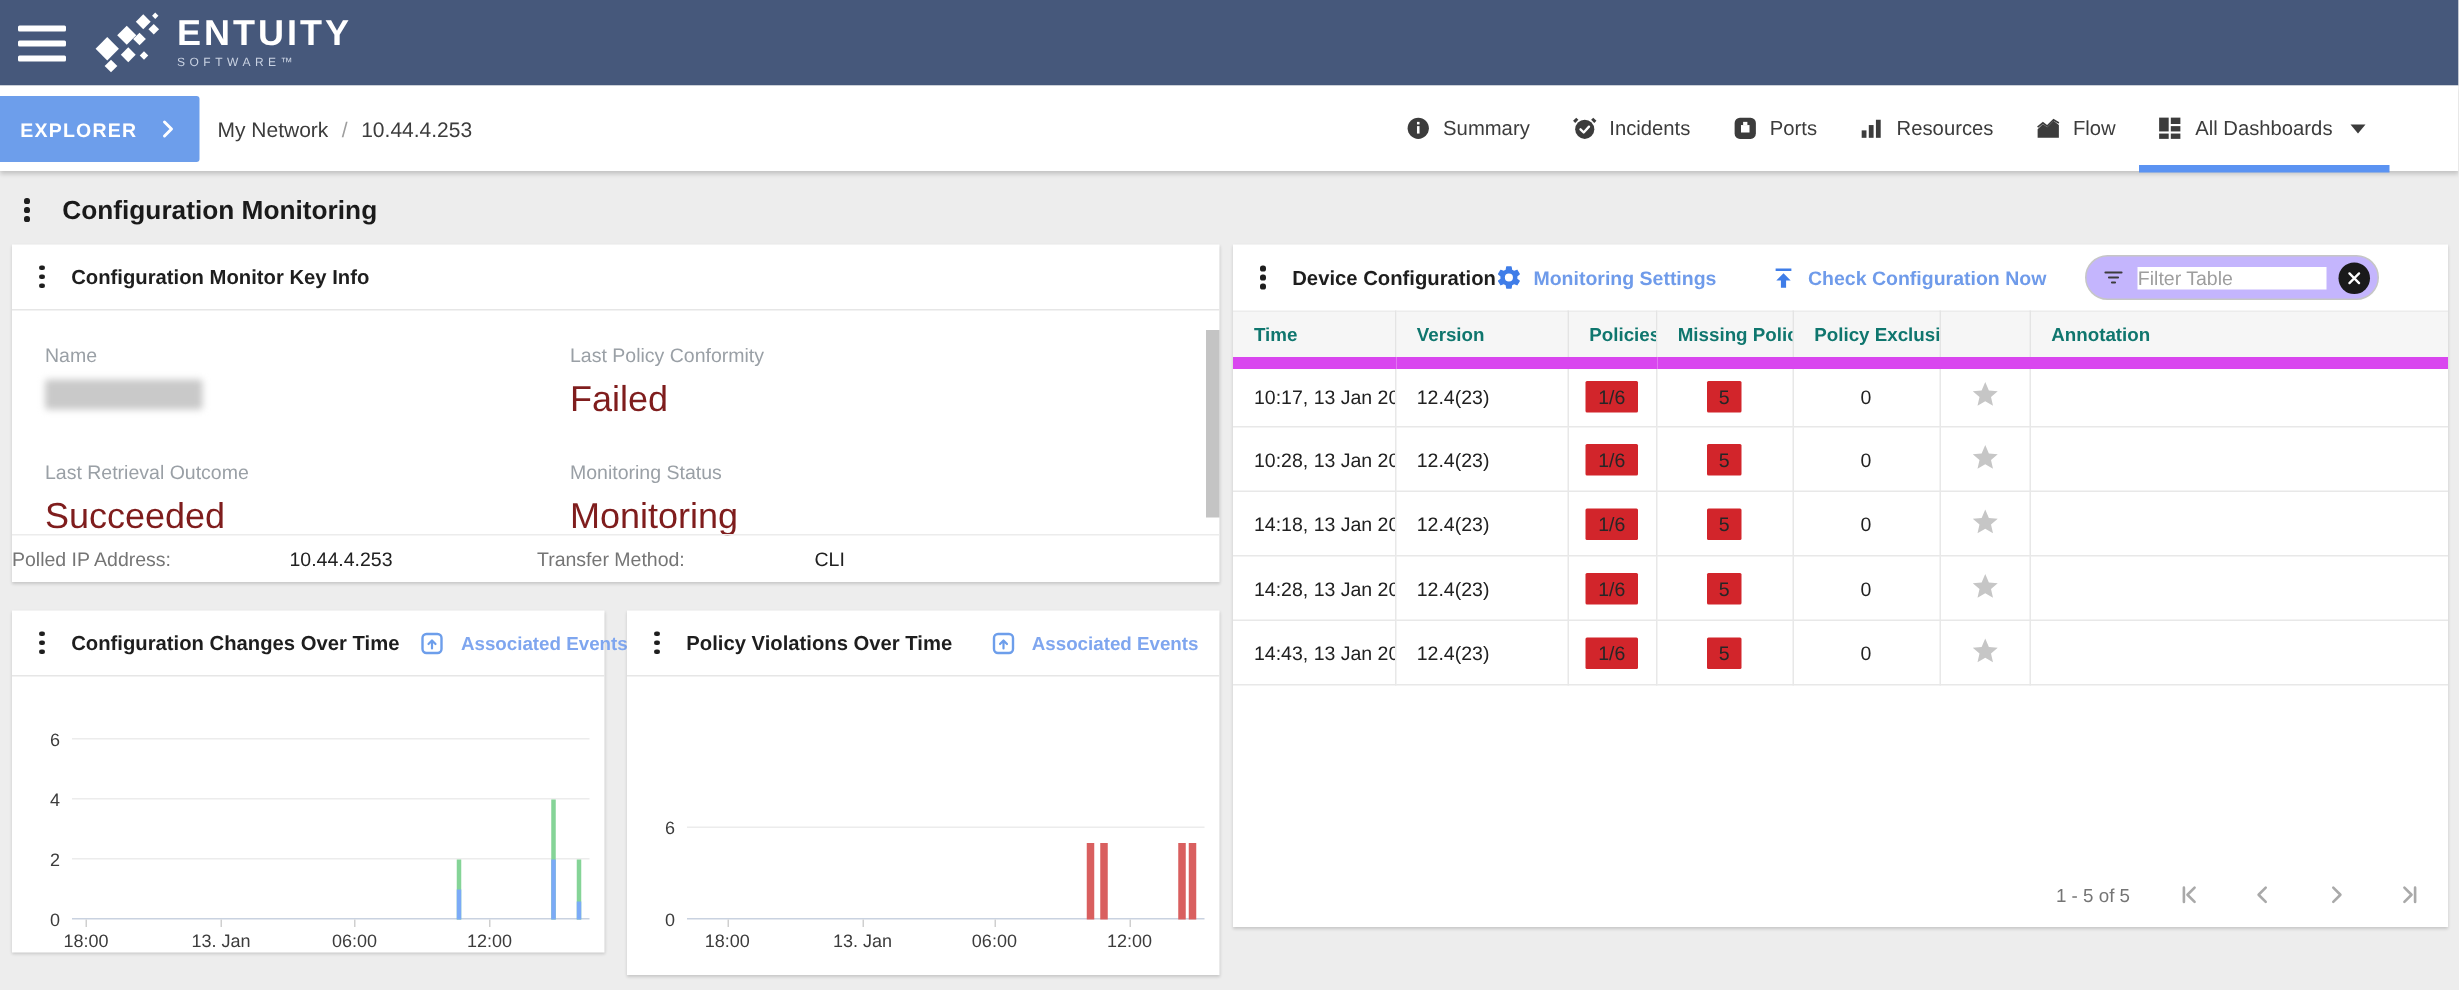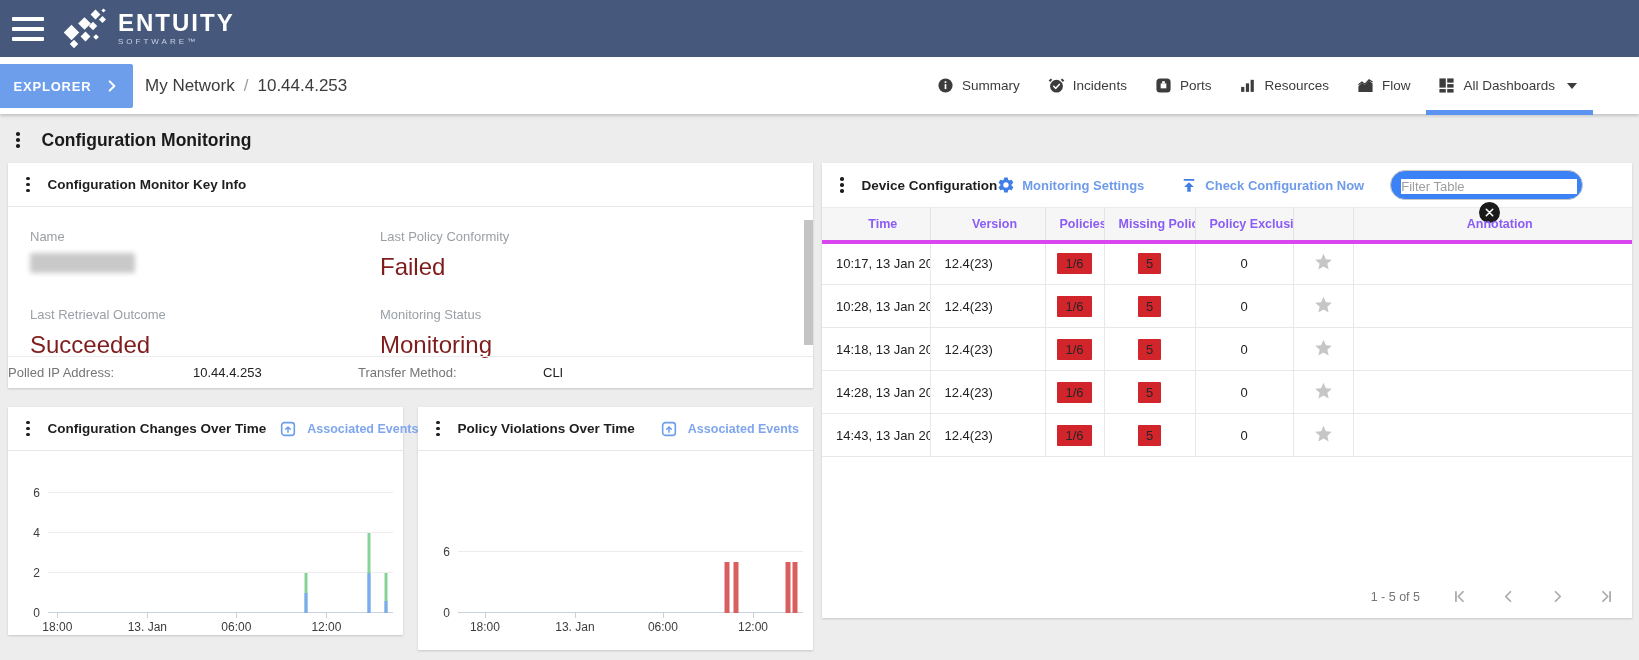--- a/index.html
+++ b/index.html
@@ -16,21 +16,21 @@
   .brand-text { margin-left:10px; }
   .brand-name { color:#fff; font-size:24px; font-weight:bold; letter-spacing:2px; line-height:24px; }
   .brand-sub { color:#c9d2e2; font-size:8px; letter-spacing:3px; margin-top:2px; }
   .topbar-right { margin-left:auto; display:flex; align-items:center; gap:28px; margin-right:22px; }
   .circle-icon { width:23px; height:23px; border-radius:50%; background:#fff; display:flex; align-items:center; justify-content:center; cursor:pointer; }
   .time-range { display:flex; align-items:center; gap:10px; color:#fff; font-size:13.5px; cursor:pointer; }
 
   
   .navbar { position:absolute; left:0; top:57px; width:1639px; height:57px; background:#fff; box-shadow:0 2px 3px rgba(0,0,0,.18); display:flex; align-items:center; }
   .explorer-btn { position:absolute; left:0; top:7px; width:133px; height:44px; background:#6d9eeb; color:#fff; font-size:13px; font-weight:bold; letter-spacing:.8px; display:flex; align-items:center; justify-content:center; gap:14px; border:none; border-radius:0 2px 2px 0; cursor:pointer; }
-  .breadcrumb { position:absolute; left:145px; font-size:17px; color:#3c3c3c; display:flex; gap:9px; align-items:center; }
+  .breadcrumb { position:absolute; left:145px; font-size:14px; color:#3c3c3c; display:flex; gap:9px; align-items:center; }
   .breadcrumb .sep { color:#9e9e9e; }
   .bc-link { cursor:pointer; }
   .tabs { position:absolute; right:62px; top:0; height:57px; display:flex; align-items:center; gap:28px; }
   .tab { position:relative; height:57px; display:flex; align-items:center; gap:8px; font-size:13.5px; color:#3c3c3c; cursor:pointer; }
   .tab svg { display:block; }
   .tab.active::after { content:""; position:absolute; left:-12px; right:-16px; bottom:-1px; height:5px; background:#5b93f2; }
   .caret-down { width:0; height:0; border-left:5px solid transparent; border-right:5px solid transparent; border-top:6px solid #3c3c3c; margin-left:4px; }
 
   
   .page-title-row { position:absolute; left:0; top:122px; display:flex; align-items:center; gap:18px; padding-left:12px; height:36px; }
@@ -66,27 +66,27 @@
   .ytick-label { position:absolute; left:-32px; width:24px; text-align:right; font-size:12px; color:#3c3c3c; }
   .xtick-label { position:absolute; top:calc(100% + 7px); transform:translateX(-50%); font-size:12px; color:#3c3c3c; white-space:nowrap; }
   .xtick-mark { position:absolute; top:100%; width:1px; height:5px; background:#cfcfcf; }
   .bar { position:absolute; bottom:0; transform:translateX(-50%); }
 
   
   #device-config { left:822px; top:163px; width:810px; height:455px; }
   .dc-header { height:44px; display:flex; align-items:center; padding:0 14px; }
   .dc-links { margin-left:auto; display:flex; align-items:center; gap:36px; }
   .dc-link { display:flex; align-items:center; gap:7px; color:#6f9bea; font-size:13px; font-weight:bold; cursor:pointer; white-space:nowrap; }
-  .filter-pill { margin-left:26px; margin-right:40px; width:196px; height:30px; border:1.5px solid #c6c6c6; border-radius:16px; display:flex; align-items:center; padding:0 5px 0 10px; gap:8px; background:#3b82f6;flex-direction:column; }
+  .filter-pill { margin-left:26px; margin-right:40px; width:196px; height:30px; border:1.5px solid #c6c6c6; border-radius:16px; display:flex; align-items:center; padding:0 5px 0 10px; gap:8px; background:#c4b5fd; }
   .filter-pill input { border:none; outline:none; flex:1; min-width:0; font-size:13px; color:#424242; font-family:"Liberation Sans",sans-serif; }
   .filter-pill input::placeholder { color:#9e9e9e; }
   .clear-btn { width:21px; height:21px; border-radius:50%; background:#1a1a1a; display:flex; align-items:center; justify-content:center; cursor:pointer; flex:none; }
 
   table.dc-table { width:100%; border-collapse:collapse; table-layout:fixed; }
-  .dc-table th { background:#f6f6f6; font-size:12.5px; font-weight:bold; color:#8b5cf6; text-align:center; height:34px; padding:0 0 0 14px; border-right:1px solid #e4e4e4; border-top:1px solid #ececec; border-bottom:4px solid #d946ef; white-space:nowrap; overflow:hidden; }
+  .dc-table th { background:#f6f6f6; font-size:12.5px; font-weight:bold; color:#0f766e; text-align:left; height:34px; padding:0 0 0 14px; border-right:1px solid #e4e4e4; border-top:1px solid #ececec; border-bottom:8px solid #d946ef; white-space:nowrap; overflow:hidden; }
   .dc-table th:last-child { border-right:none; }
   .dc-table td { height:43px; font-size:13px; color:#212121; padding:0 0 0 14px; border-right:1px solid #e8e8e8; border-bottom:1px solid #e8e8e8; white-space:nowrap; overflow:hidden; }
   .dc-table td:last-child { border-right:none; }
   .cell-center { text-align:center; padding:0 !important; }
   .badge { display:inline-block; background:#d2252b; color:#262626; font-size:13px; padding:3px 8px; border-radius:1px; }
   .star-btn { cursor:pointer; display:inline-block; line-height:0; }
 
   .pagination { position:absolute; right:16px; bottom:12px; display:flex; align-items:center; gap:30px; font-size:12.5px; color:#757575; }
   .pg-btn { cursor:pointer; line-height:0; }
 

